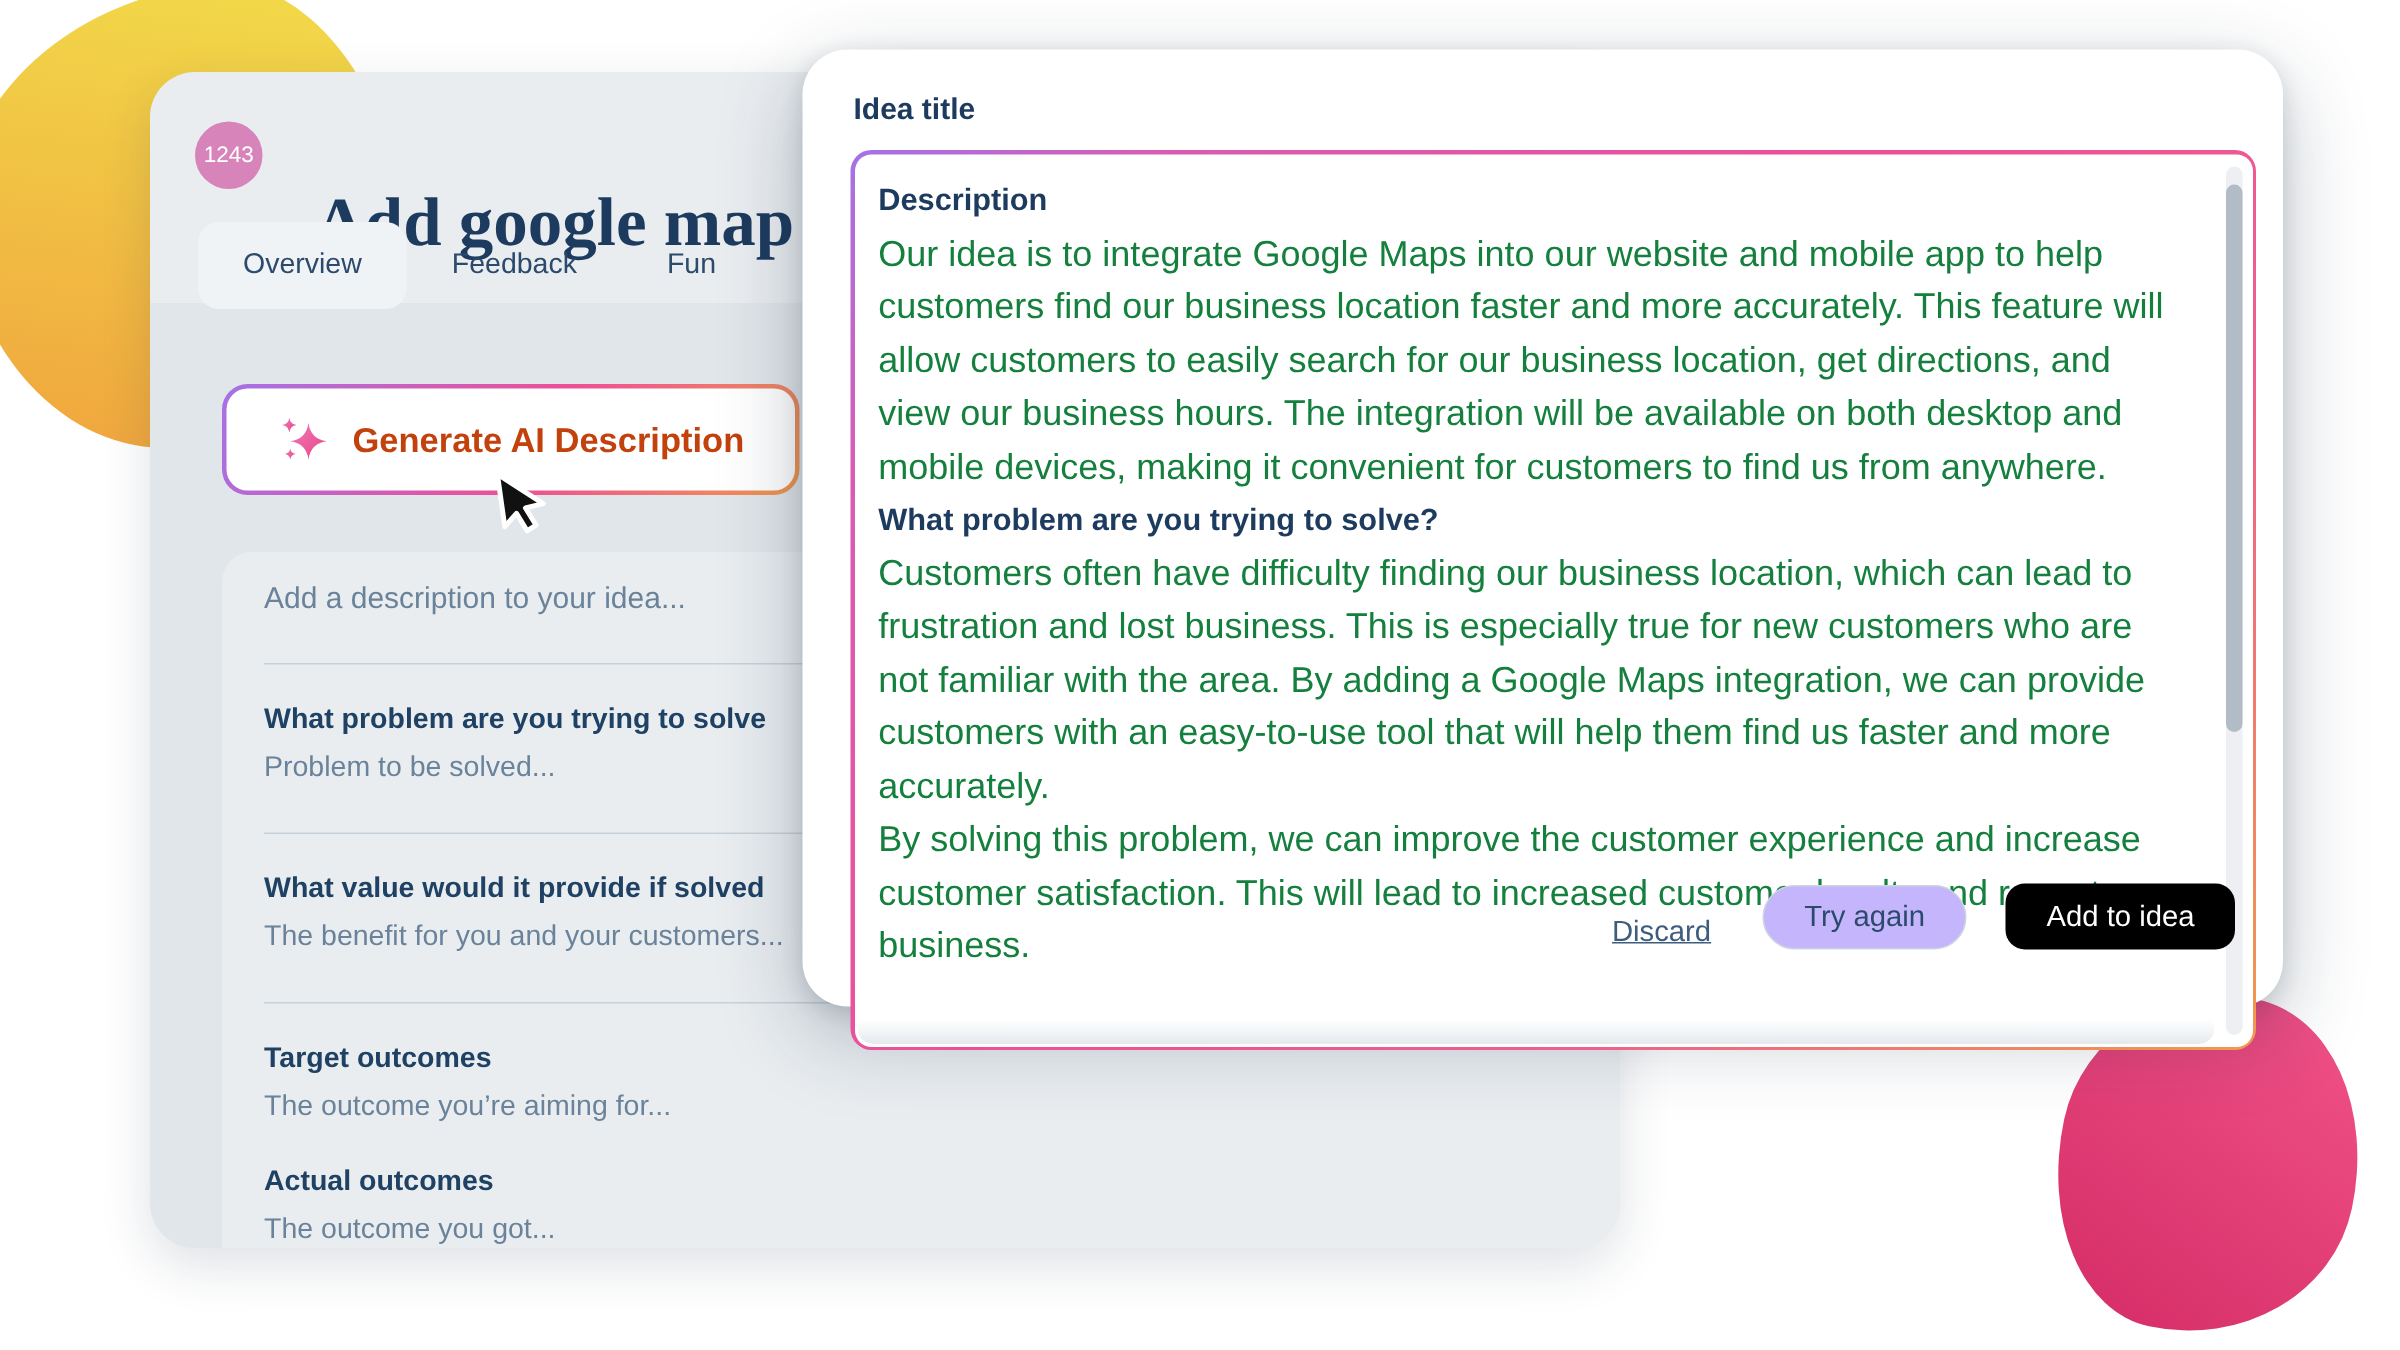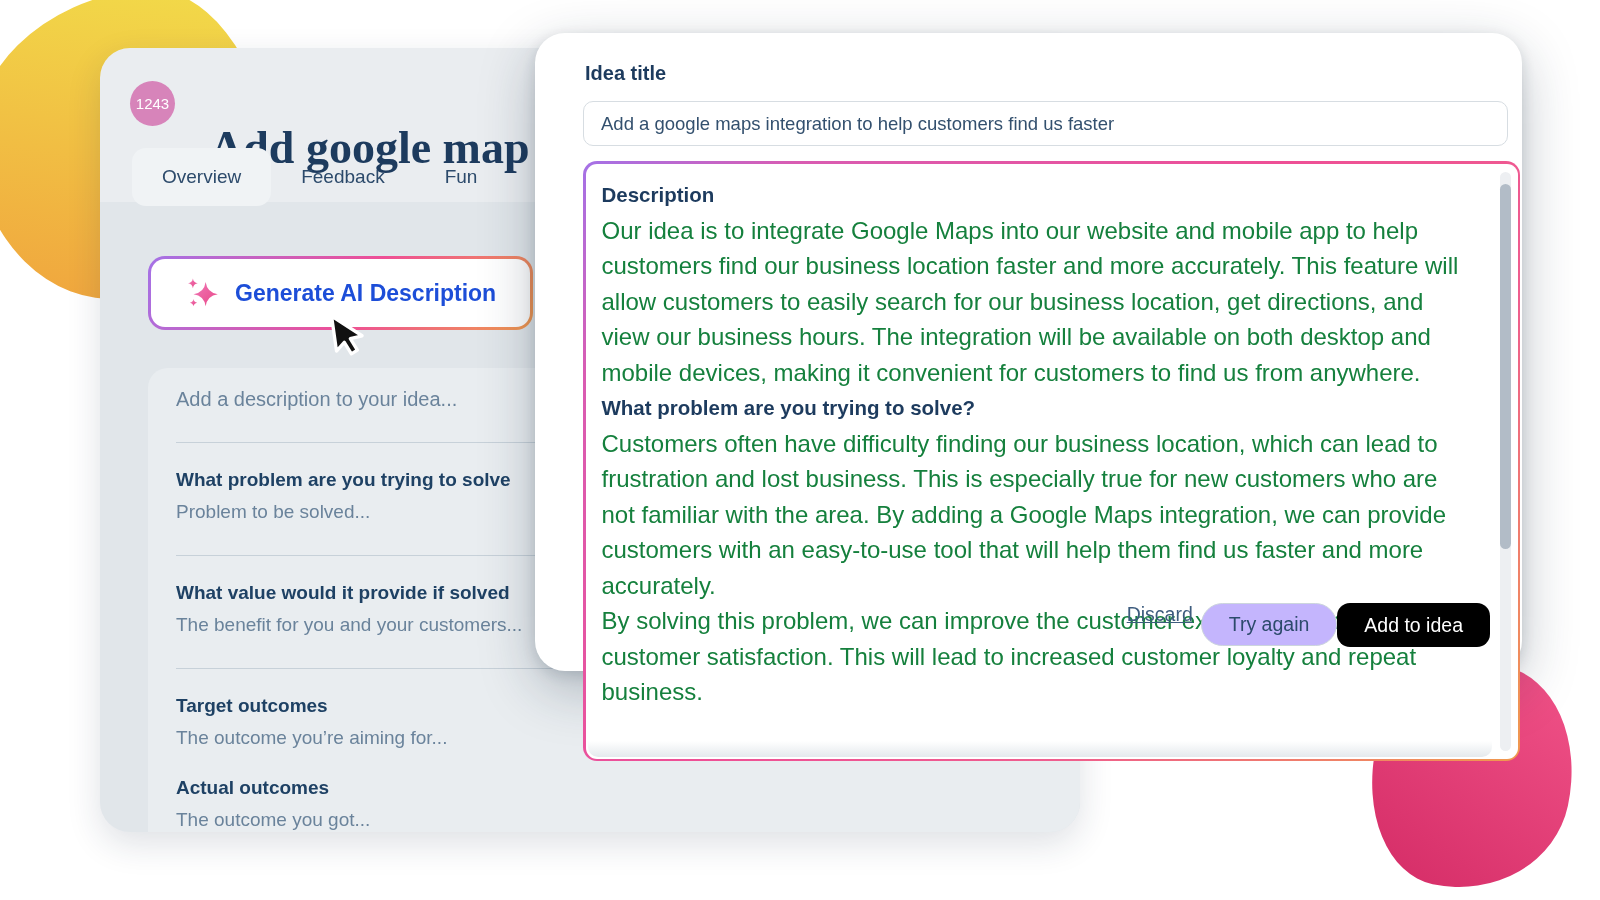--- a/index.html
+++ b/index.html
@@ -24,56 +24,56 @@
     background:#d784ba; color:#fff; font-size:15px; display:flex; align-items:center; justify-content:center; }
   .card-title { position:absolute; left:110px; top:73px; width:860px; white-space:nowrap;
     font-family:"Liberation Serif", serif; font-weight:bold; font-size:46px; color:#1d3b5e; }
   .tabbar { position:absolute; left:32px; top:100px; height:58px; display:flex; }
   .tab { padding:0 30px; height:58px; display:flex; align-items:center; font-size:19px; color:#2c4a6b; }
   .tab.active { background:#f0f3f5; border-radius:14px; }
 
   .gen-btn-wrap { position:absolute; left:48px; top:208px; padding:3px; border-radius:17px;
     background:linear-gradient(120deg,#a472e7 0%,#ee4f96 55%,#f09a4e 100%); }
   .gen-btn { background:#ffffff; border:none; border-radius:14px; padding:0 34px; height:68px;
-    display:flex; align-items:center; gap:16px; font-size:23px; font-weight:bold; color:#1d4ed8; cursor:pointer;
+    display:flex; align-items:center; gap:16px; font-size:23px; font-weight:bold; color:#c2410c; cursor:pointer;
     font-family:"Liberation Sans", sans-serif; }
 
   .cursor { position:absolute; left:222px; top:262px; width:50px; height:52px; z-index:4; }
 
   .panel { position:absolute; left:48px; top:320px; right:-40px; bottom:0;
     background:#e9edf0; border-radius:20px 20px 0 0; padding:18px 0 0 28px; }
   .ph-text { font-size:20px; line-height:26px; color:#6a839b; }
   .divider { height:1px; background:#c7d1d9; margin:30px 0 0 0; width:900px; }
   .sec-head { margin-top:24px; font-size:19px; line-height:26px; font-weight:bold; color:#1e4164; white-space:nowrap; }
   .sec-sub { margin-top:6px; font-size:19px; line-height:26px; color:#6a839b; white-space:nowrap; }
 
   
   .modal { position:absolute; left:535px; top:33px; width:987px; height:638px; background:#ffffff;
     border-radius:30px; z-index:10; box-shadow:0 18px 55px rgba(20,40,60,.28), 0 4px 14px rgba(20,40,60,.14);
-    padding:27px 48px; }
+    padding:27px 32px; }
   .modal-label { font-size:20px; font-weight:bold; color:#1d3b5e; margin:2px 0 0 2px; }
   .title-input { margin-top:16px; width:925px; height:45px; border:1.5px solid #d7dde2; border-radius:10px;
     padding:0 17px; font-size:18.5px; color:#33506e; background:#fff; outline:none;
     font-family:"Liberation Sans", sans-serif; }
 
   .desc-wrap { margin-top:15px; padding:2.5px; border-radius:14px; width:937px; height:600px;
     background:linear-gradient(135deg,#a472e7 0%,#d95cb2 14%,#ee4f96 45%,#ef5e8e 70%,#f09a4e 100%); }
   .desc-box { position:relative; width:100%; height:100%; background:#ffffff; border-radius:11px;
     padding:13px 40px 8px 16px; overflow:hidden; }
   .desc-box::after { content:""; position:absolute; left:2px; right:26px; bottom:2px; height:16px;
     background:linear-gradient(180deg, rgba(233,237,240,0) 0%, rgba(226,231,235,.9) 100%); border-radius:0 0 10px 10px; }
   .desc-head { font-size:20.5px; font-weight:bold; color:#1d3b5e; line-height:36px; }
   .desc-q    { font-size:20.5px; font-weight:bold; color:#1d3b5e; line-height:35.5px; }
   .desc-p { font-size:24px; color:#15803d; line-height:35.5px; width:872px; }
   .scroll-track { position:absolute; right:7px; top:8px; bottom:8px; width:11px; border-radius:6px;
     background:#edeff2; }
   .scroll-thumb { position:absolute; right:0; top:12px; width:11px; height:365px; border-radius:6px;
     background:#b2bcc7; }
 
-  .modal-footer { position:absolute; right:32px; bottom:24px; display:flex; align-items:flex-start; gap:0; }
+  .modal-footer { position:absolute; right:32px; bottom:38px; display:flex; align-items:flex-end; gap:26px; }
   .discard { font-size:19.5px; color:#3d5c7e; text-decoration:underline; margin-right:8px; cursor:pointer; }
   .try-again { background:#c4b5fd; border:1.5px solid #ccd5dd; border-radius:22px; padding:0 27px; height:43px;
     font-size:19.5px; color:#2c4a6b; cursor:pointer; font-family:"Liberation Sans", sans-serif; }
   .add-idea { background:#000000; border:none; border-radius:13px; padding:0 27px; height:44px;
     font-size:19.5px; color:#ffffff; cursor:pointer; font-family:"Liberation Sans", sans-serif; }
 </style>
 </head>
 <body>
 
 <div class="stage">
@@ -141,21 +141,20 @@
 
     <div class="cursor">
       <svg width="50" height="52" viewBox="0 0 24 25" style="transform:rotate(-8deg);">
         <path d="M6 2 L6 19 L10.3 15.3 L12.9 21.3 L16 19.9 L13.4 14 L19.2 13.4 Z" fill="#111111" stroke="#ffffff" stroke-width="1.6" stroke-linejoin="round"></path>
       </svg>
     </div>
   </div>
 
   <div class="modal">
     <div class="modal-label">Idea title</div>
-    <input class="title-input" type="text" value="Add a google maps integration to help customers find us faster" style="">
 
     <div class="desc-wrap">
       <div class="desc-box">
         <div class="desc-head">Description</div>
         <div class="desc-p">Our idea is to integrate Google Maps into our website and mobile app to help customers find our business location faster and more accurately. This feature will allow customers to easily search for our business location, get directions, and view our business hours. The integration will be available on both desktop and mobile devices, making it convenient for customers to find us from anywhere.</div>
         <div class="desc-q">What problem are you trying to solve?</div>
         <div class="desc-p">Customers often have difficulty finding our business location, which can lead to frustration and lost business. This is especially true for new customers who are not familiar with the area. By adding a Google Maps integration, we can provide customers with an easy-to-use tool that will help them find us faster and more accurately.</div>
         <div class="desc-p">By solving this problem, we can improve the customer experience and increase customer satisfaction. This will lead to increased customer loyalty and repeat business.</div>
         <div class="scroll-track">
           <div class="scroll-thumb"></div>

